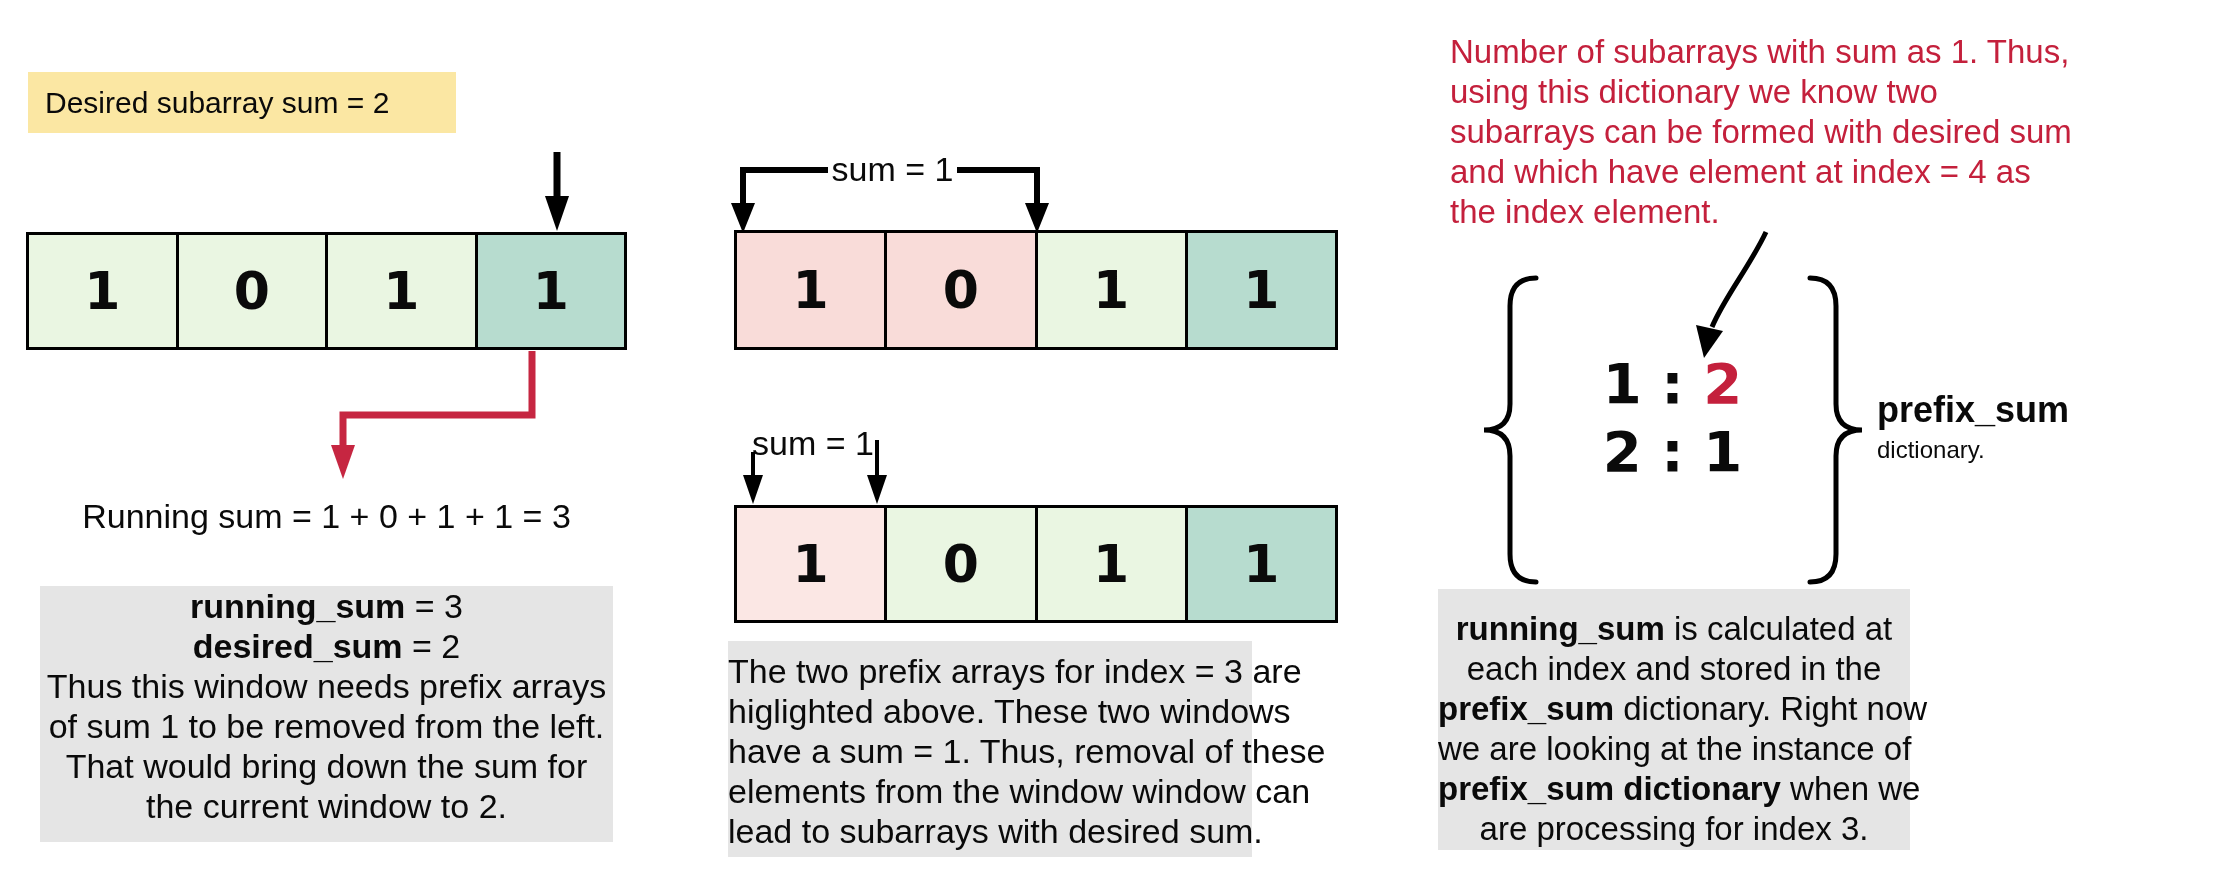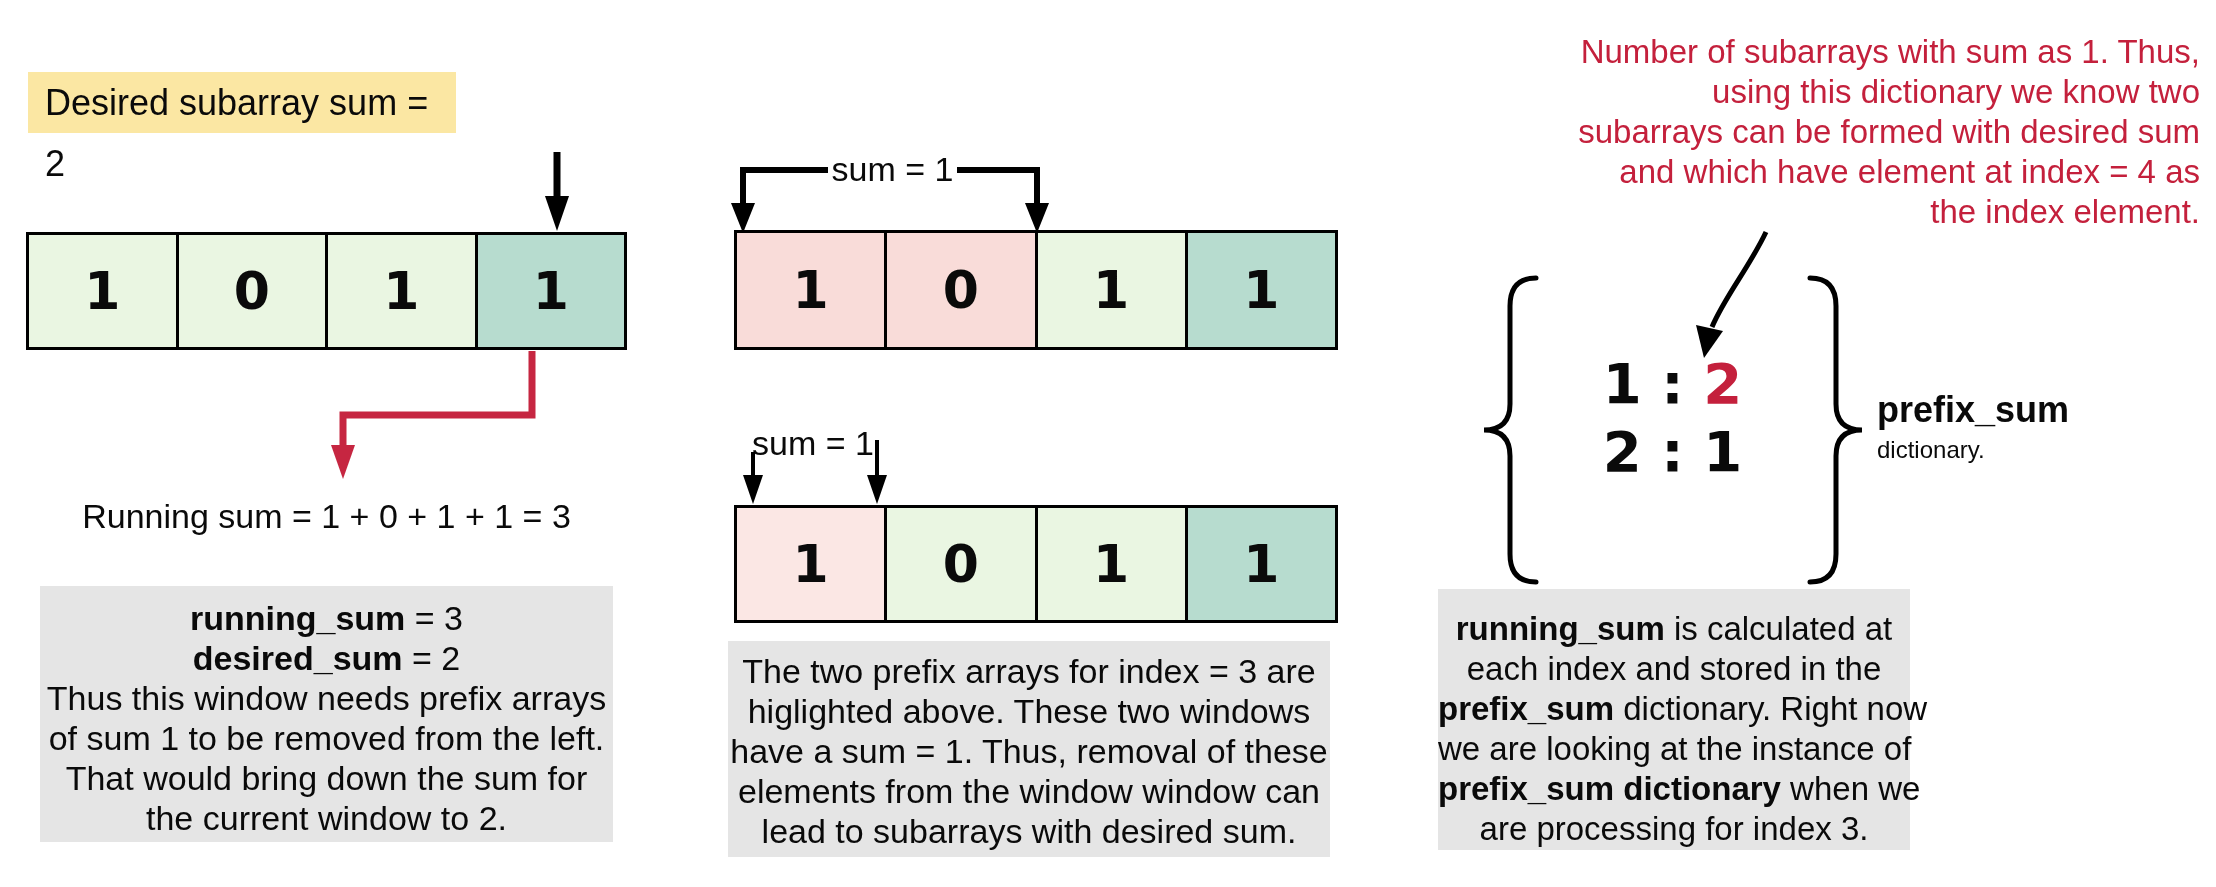--- a/index.html
+++ b/index.html
@@ -1,35 +1,35 @@
 <!DOCTYPE html>
 <html><head>
 <meta charset="utf-8">
 <style>
   html,body{margin:0;padding:0;background:#fff;}
   #canvas{position:relative;width:2216px;height:887px;background:#fff;overflow:hidden;
           font-family:"Liberation Sans",sans-serif;color:#0a0a0a;}
   .abs{position:absolute;}
-  .yellow-label{background:var(--yellow);font-size:36px;line-height:61px;padding-left:17px;
+  .yellow-label{background:var(--yellow);font-size:30px;line-height:61px;padding-left:17px;
                 box-sizing:border-box;}
   .array{display:flex;box-sizing:border-box;border:3px solid #000;}
   .cell{flex:1;display:flex;align-items:center;justify-content:center;
         font-family:"DejaVu Sans",sans-serif;font-weight:bold;font-size:52px;
         border-right:3px solid #000;box-sizing:border-box;}
   .cell:last-child{border-right:none;}
   .bg-green{background:var(--green);}
   .bg-teal{background:var(--teal);}
   .bg-pink{background:var(--pink);}
   .bg-pink-light{background:var(--pink_light);}
   .note-box{background:var(--gray);box-sizing:border-box;text-align:center;}
   .note-line{white-space:nowrap;line-height:40px;font-size:34px;}
   .note-box-right .note-line{font-size:33px;}
   .plain-text{font-size:34px;white-space:nowrap;}
   .center-text{text-align:center;}
-  .red-note{color:var(--red_text);text-align:right;}
+  .red-note{color:var(--red_text);text-align:left;}
   .red-note .note-line{font-size:33px;line-height:40px;}
   .dict-block{text-align:center;font-family:"DejaVu Sans",sans-serif;font-weight:bold;
               font-size:56px;line-height:68px;}
   .brace-caption-line1{font-size:36px;font-weight:bold;line-height:40px;white-space:nowrap;}
   .brace-caption-line2{font-size:24px;line-height:40px;white-space:nowrap;}
   svg.overlay{position:absolute;left:0;top:0;pointer-events:none;}
   .b{font-weight:bold;}
 </style>
 </head>
 <body>
@@ -40,21 +40,21 @@
 
   <div class="abs array" style="left:26px;top:232px;width:601px;height:118px;">
     <div class="cell bg-green">1</div>
     <div class="cell bg-green">0</div>
     <div class="cell bg-green">1</div>
     <div class="cell bg-teal">1</div>
   </div>
 
   <div class="abs plain-text center-text" style="left:26px;top:497px;width:601px;">Running sum = 1 + 0 + 1 + 1 = 3</div>
 
-  <div class="abs note-box" style="left:40px;top:586px;width:573px;height:256px;padding-top:12px;">
+  <div class="abs note-box" style="left:40px;top:586px;width:573px;height:256px;">
     <div class="note-line"><span class="b">running_sum</span><span> = 3</span></div>
     <div class="note-line"><span class="b">desired_sum</span><span> = 2</span></div>
     <div class="note-line"><span>Thus this window needs prefix arrays</span></div>
     <div class="note-line"><span>of sum 1 to be removed from the left.</span></div>
     <div class="note-line"><span>That would bring down the sum for</span></div>
     <div class="note-line"><span>the current window to 2.</span></div>
   </div>
 
   <div class="abs plain-text center-text" style="left:810px;top:150px;width:165px;background:#fff;">sum = 1</div>
 
@@ -67,21 +67,21 @@
 
   <div class="abs plain-text" style="left:752px;top:424px;">sum = 1</div>
 
   <div class="abs array" style="left:734px;top:505px;width:604px;height:118px;">
     <div class="cell bg-pink-light">1</div>
     <div class="cell bg-green">0</div>
     <div class="cell bg-green">1</div>
     <div class="cell bg-teal">1</div>
   </div>
 
-  <div class="abs note-box" style="left:728px;top:641px;width:602px;height:216px;padding-top:10px;">
+  <div class="abs note-box" style="left:728px;top:641px;width:524px;height:216px;padding-top:10px;">
     <div class="note-line"><span>The two prefix arrays for index = 3 are</span></div>
     <div class="note-line"><span>higlighted above. These two windows</span></div>
     <div class="note-line"><span>have a sum = 1. Thus, removal of these</span></div>
     <div class="note-line"><span>elements from the window window can</span></div>
     <div class="note-line"><span>lead to subarrays with desired sum.</span></div>
   </div>
 
   <div class="abs red-note" style="left:1450px;top:32px;width:750px;">
     <div class="note-line"><span>Number of subarrays with sum as 1. Thus,</span></div>
     <div class="note-line"><span>using this dictionary we know two</span></div>

